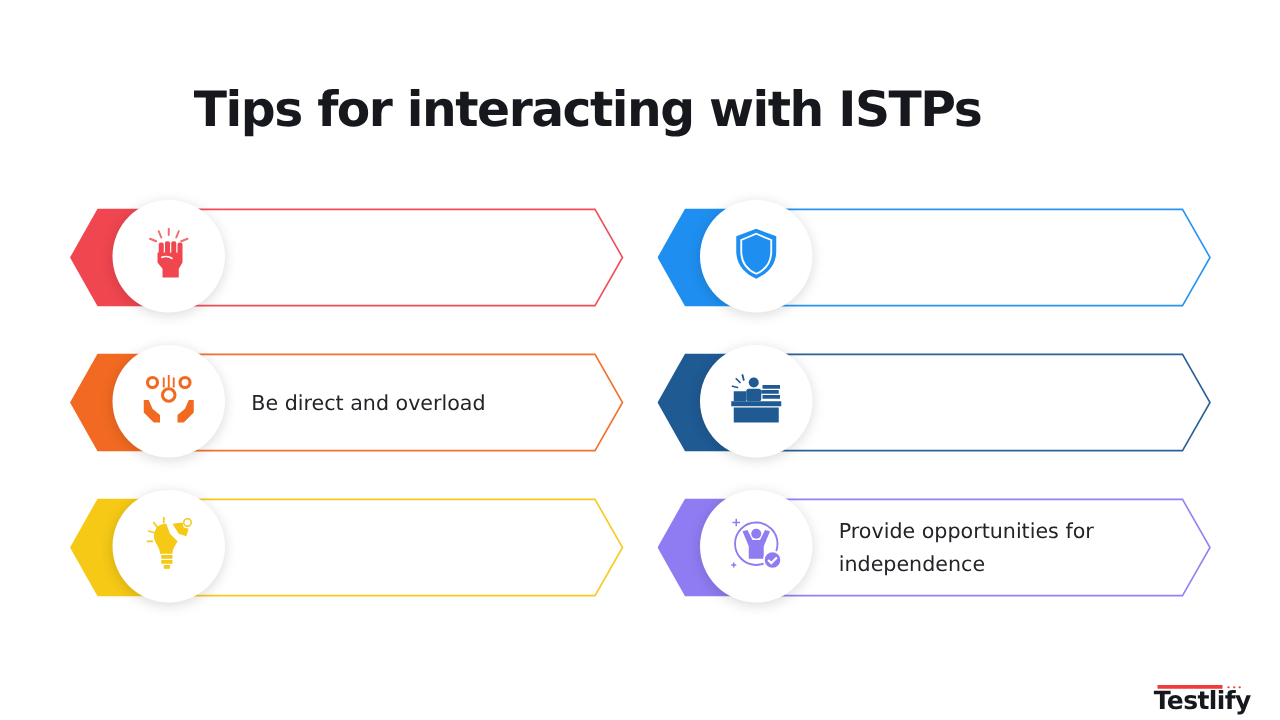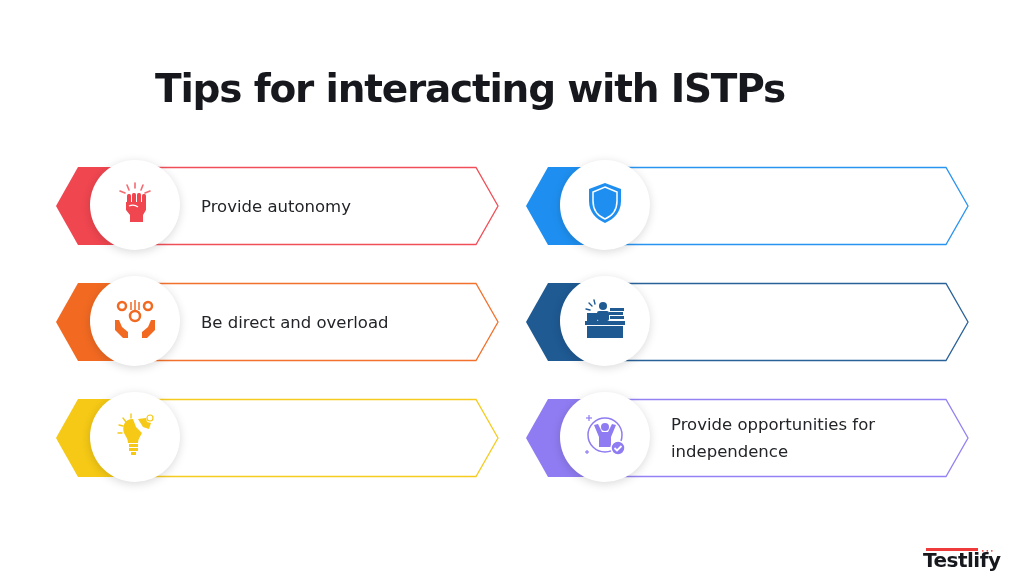--- a/index.html
+++ b/index.html
@@ -41,21 +41,20 @@
               <line x1="35" y1="9" x2="30" y2="11"></line>
             </g>
      <rect x="12" y="12" width="4" height="9" rx="1.5" fill="#f04650"></rect>
             <rect x="17" y="11" width="4" height="10" rx="1.5" fill="#f04650"></rect>
      <rect x="22" y="11" width="4" height="10" rx="1.5" fill="#f04650"></rect>
             <rect x="27" y="12" width="4" height="9" rx="1.5" fill="#f04650"></rect>
      <path d="M11 20 h20 v8 l-3 5 v7 h-13 v-7 l-4 -5z" fill="#f04650"></path>
      <path d="M14 24 q5 -2 9 1" stroke="#fff" stroke-width="1.3" fill="none"></path>
           </svg></span>
     </div>
-    <div class="label">Provide autonomy</div>
     </div>
     <div class="card" style="left: 526px; top: 166px;">
     <svg class="shape" width="445" height="80" viewBox="0 0 445 80">
       <polygon points="0,40 22,1 90,1 90,79 22,79" fill="#1e8ff0"></polygon>
       <polygon points="80,1.5 420,1.5 442,40 420,78.5 80,78.5" fill="#fff" stroke="#1e8ff0" stroke-width="1.3" opacity="0.95"></polygon>
     </svg>
     <div class="circle">
       <span><svg width="38" height="44" viewBox="0 0 38 44">
      <path d="M19 2 L35 8 V20 C35 31 28 38 19 42 C10 38 3 31 3 20 V8 Z" fill="#1e8ff0"></path>
      <path d="M19 6 L31 11 V20 C31 29 26 35 19 38 C12 35 7 29 7 20 V11 Z" fill="none" stroke="#fff" stroke-width="1.5"></path>

